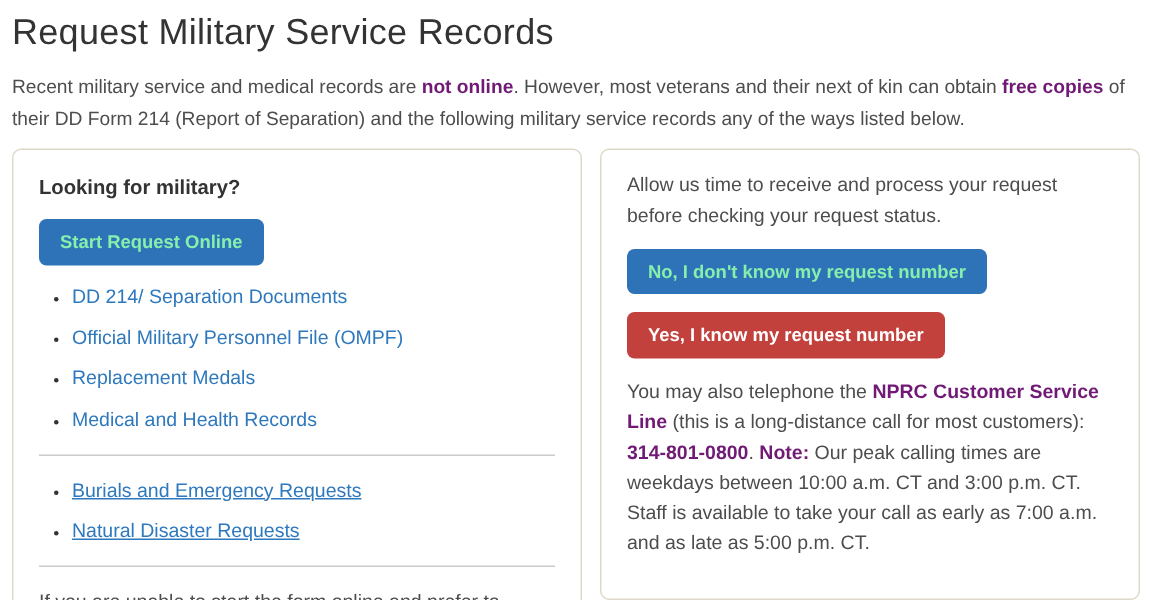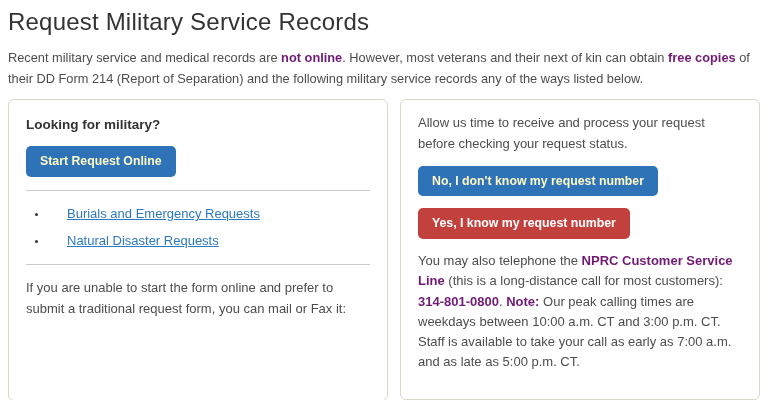--- a/index.html
+++ b/index.html
@@ -50,39 +50,39 @@
     display: inline-block;
     border: none;
     border-radius: 5px;
     font-family: inherit;
     font-size: 12.3px;
     font-weight: 700;
     padding: 8px 14px;
     cursor: pointer;
     line-height: 1.2;
   }
-  .btn-primary { background: #2e73b8; color: #fef9c3; }
+  .btn-primary { background: #2e73b8; color: #86efac; }
   .btn-danger  { background: #c2413c; color: #ffffff; }
   .btn-block { display: inline-block; margin-bottom: 12px; }
   ul.link-list {
     list-style: disc;
     margin: 11px 0 0 0;
     padding-left: 22px;
   }
   ul.link-list li {
     margin: 0 0 7px 0;
     color: #333333;
   }
   ul.link-list li::marker { color: #333333; font-size: 0.8em; }
   a.link {
     color: #2e78bd;
     text-decoration: none;
     cursor: pointer;
   }
-  a.link.u { text-decoration: underline; margin-left: 19px; }
+  a.link.u { text-decoration: underline; }
   hr.divider {
     border: none;
     border-top: 1px solid #cbcbcb;
     margin: 13px 0 13px 0;
   }
   .panel p { margin: 0 0 12px 0; color: #4d4d4d; }
   .mail-text { margin-top: 2px; }
 </style>
 </head>
 <body>
@@ -91,20 +91,26 @@
 
 <p class="intro"><span>Recent military service and medical records are </span><b>not online</b><span>. However, most veterans and their next of kin can obtain </span><b>free copies</b><span> of their DD Form 214 (Report of Separation) and the following military service records any of the ways listed below.</span></p>
 
 <div class="panels">
 
   <div class="panel panel-left">
     <h2>Looking for military?</h2>
 
     <button class="btn btn-primary">Start Request Online</button>
 
+    <ul class="link-list">
+      <li><a class="link">DD 214/ Separation Documents</a></li>
+      <li><a class="link">Official Military Personnel File (OMPF)</a></li>
+      <li><a class="link">Replacement Medals</a></li>
+      <li><a class="link">Medical and Health Records</a></li>
+    </ul>
 
     <hr class="divider">
 
     <ul class="link-list">
       <li><a class="link u">Burials and Emergency Requests</a></li>
       <li><a class="link u">Natural Disaster Requests</a></li>
     </ul>
 
     <hr class="divider">
 

